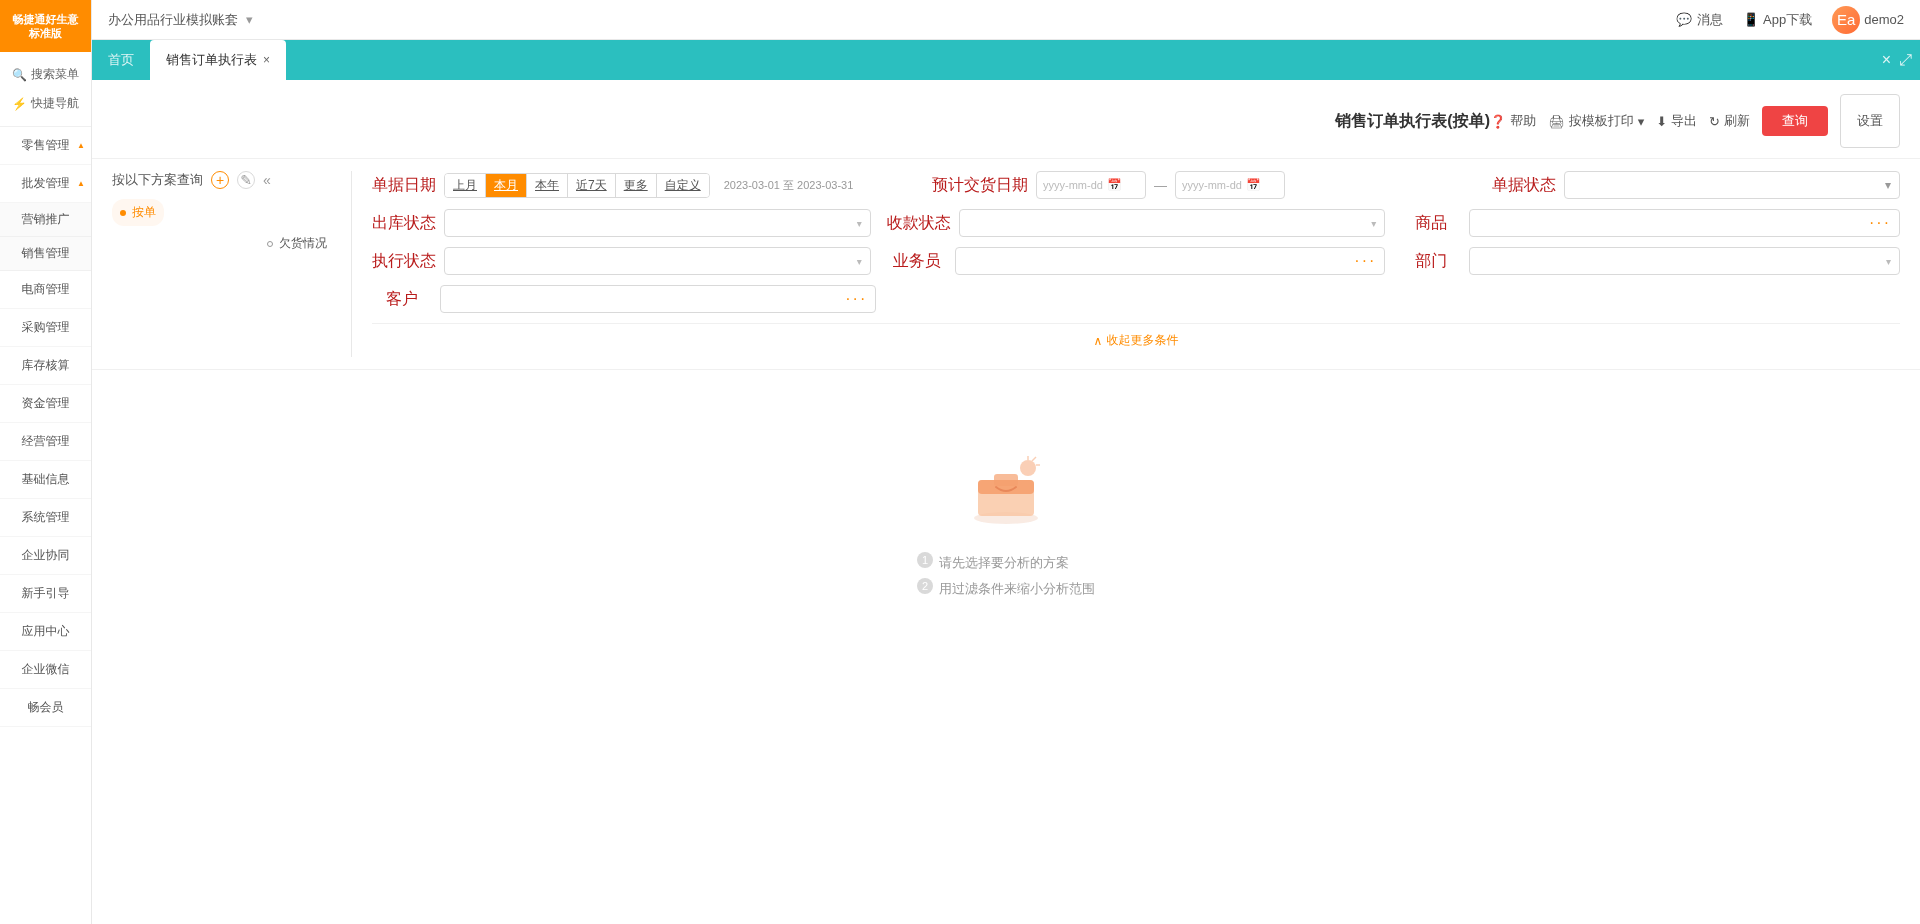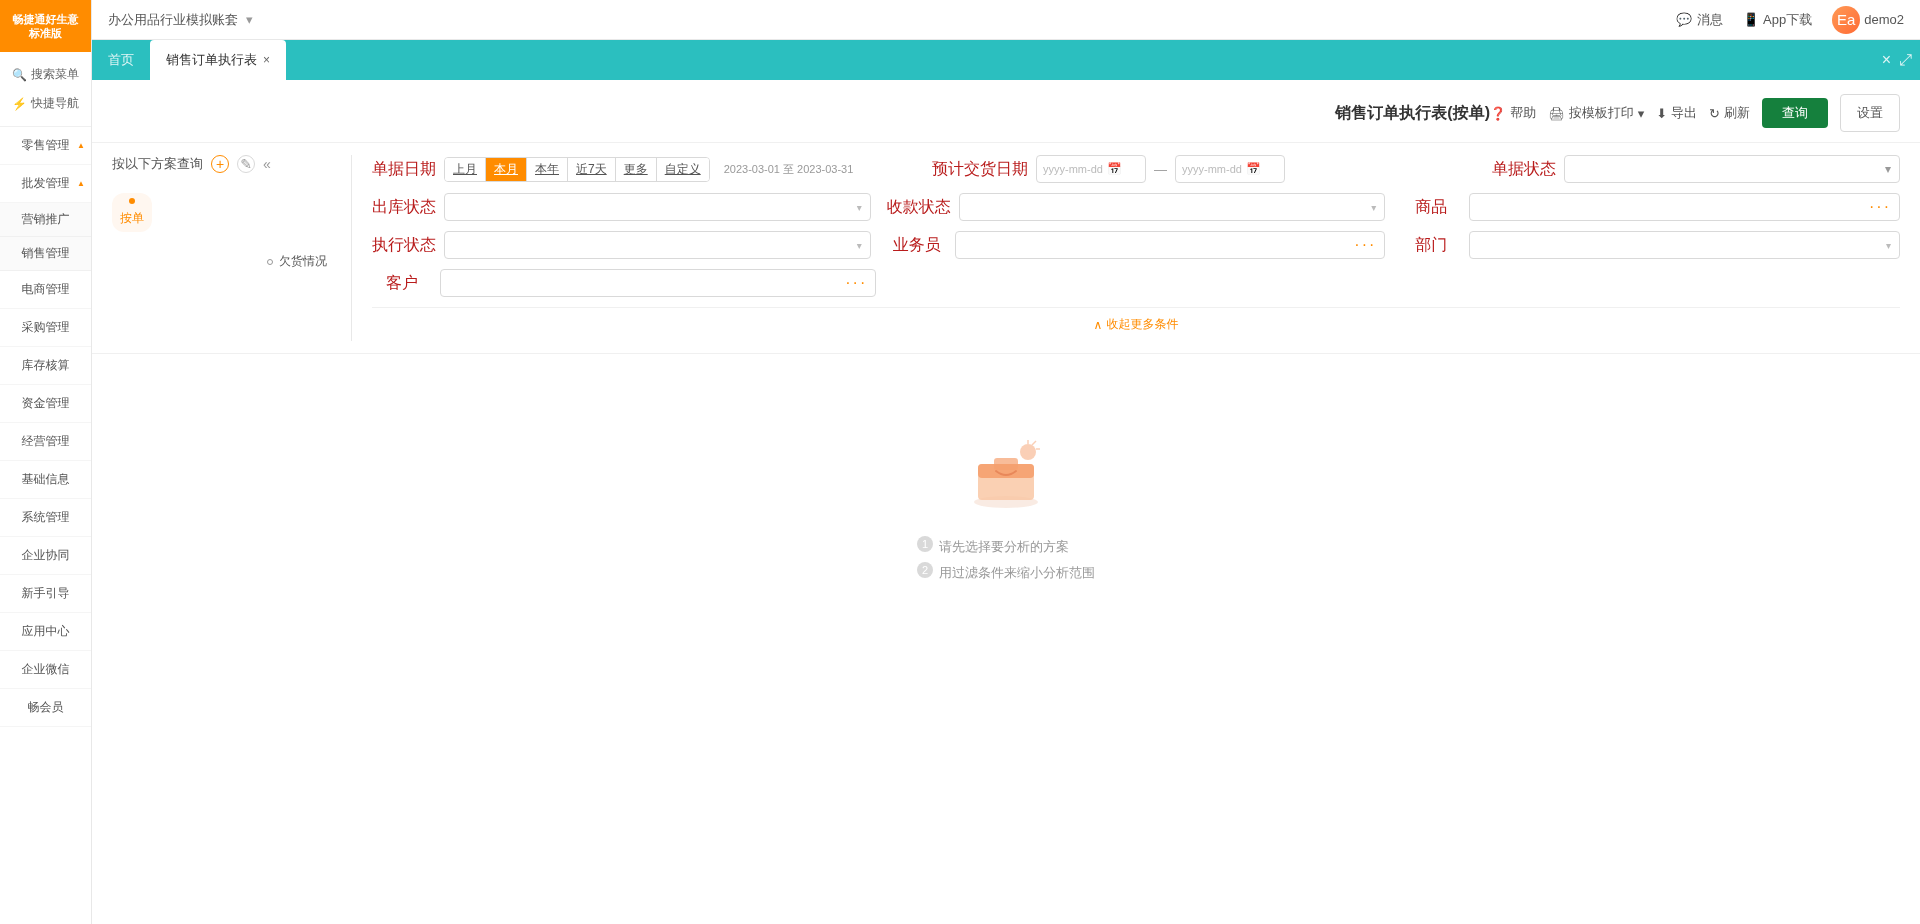--- a/index.html
+++ b/index.html
@@ -35,31 +35,31 @@
     .tab-action-btn { color: rgba(255,255,255,0.85); cursor: pointer; font-size: 16px; }
 
     
     .content { flex: 1; overflow-y: auto; background: #fff; }
 
     
     .page-header { padding: 14px 20px 10px; display: flex; align-items: center; justify-content: flex-end; border-bottom: 1px solid #f0f0f0; }
     .page-title { font-size: 16px; font-weight: bold; color: #333; }
     .page-actions { display: flex; align-items: center; gap: 12px; }
     .page-action-btn { display: flex; align-items: center; gap: 4px; color: #555; font-size: 13px; cursor: pointer; }
-    .btn-primary { background: #15803d; color: #fff; border: none; border-radius: 4px; padding: 6px 20px; font-size: 13px; cursor: pointer; }
-    .btn-secondary { background: #fff; color: #555; border: 1px solid #d9d9d9; border-radius: 4px; padding: 9px 16px; font-size: 13px; cursor: pointer; }
+    .btn-primary { background: #ef4444; color: #fff; border: none; border-radius: 4px; padding: 6px 20px; font-size: 13px; cursor: pointer; }
+    .btn-secondary { background: #fff; color: #555; border: 1px solid #d9d9d9; border-radius: 4px; padding: 17px 16px; font-size: 13px; cursor: pointer; }
 
     
     .filter-area { display: flex; padding: 12px 20px; gap: 0; border-bottom: 1px solid #f0f0f0; }
     .filter-left { width: 240px; flex-shrink: 0; border-right: 1px solid #e8e8e8; padding-right: 16px; }
-    .filter-left-header { display: flex; align-items: center; gap: 8px; margin-bottom: 20px; color: #555; font-size: 13px; }
+    .filter-left-header { display: flex; align-items: center; gap: 8px; margin-bottom: 10px; color: #555; font-size: 13px; }
     .filter-left-header .icon-btn { color: #ff8c00; cursor: pointer; font-size: 14px; border: 1px solid #ff8c00; border-radius: 50%; width: 18px; height: 18px; display: flex; align-items: center; justify-content: center; }
     .filter-left-header .icon-btn2 { color: #999; cursor: pointer; font-size: 14px; border: 1px solid #d9d9d9; border-radius: 50%; width: 18px; height: 18px; display: flex; align-items: center; justify-content: center; }
     .filter-left-header .collapse-btn { color: #999; cursor: pointer; font-size: 14px; }
-    .filter-option { display: flex; align-items: center; gap: 6px; padding: 5px 8px; border-radius: 12px; cursor: pointer; font-size: 12px; color: #ff8c00; background: #fff7f0; margin-bottom: 16px; width: fit-content; flex-direction: column; }
+    .filter-option { display: flex; align-items: center; gap: 6px; padding: 5px 8px; border-radius: 12px; cursor: pointer; font-size: 12px; color: #ff8c00; background: #fff7f0; margin-bottom: 4px; width: fit-content; }
     .filter-option .dot { width: 6px; height: 6px; border-radius: 50%; background: #ff8c00; }
     .filter-option2 { display: flex; align-items: center; gap: 6px; padding: 5px 8px; cursor: pointer; font-size: 12px; color: #555; justify-content: flex-end; }
     .filter-option2 .dot { width: 6px; height: 6px; border-radius: 50%; border: 1px solid #999; }
 
     
     .filter-right { flex: 1; padding-left: 20px; }
     .filter-row { display: flex; align-items: center; margin-bottom: 10px; gap: 16px; }
     .filter-item { display: flex; align-items: center; gap: 8px; flex: 1; }
     .filter-label { color: #b91c1c; font-size: 16px; white-space: nowrap; min-width: 60px; text-align: center; }
     .filter-select { flex: 1; border: 1px solid #d9d9d9; border-radius: 4px; padding: 4px 8px; font-size: 12px; color: #999; background: #fff; height: 28px; display: flex; align-items: center; justify-content: space-between; cursor: pointer; }

